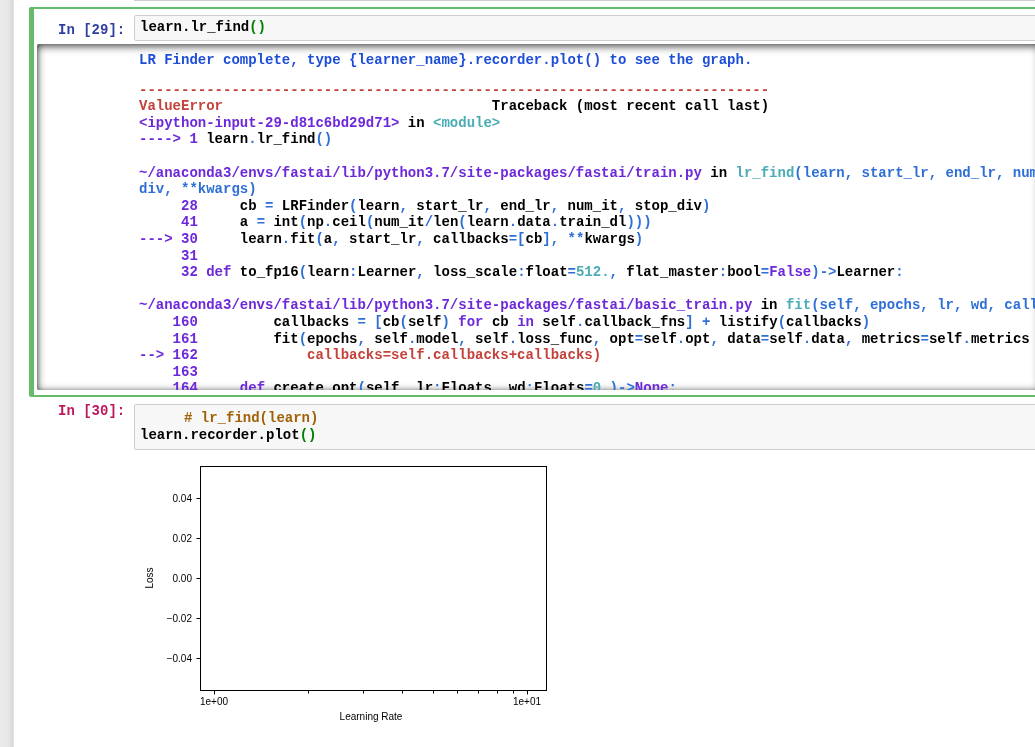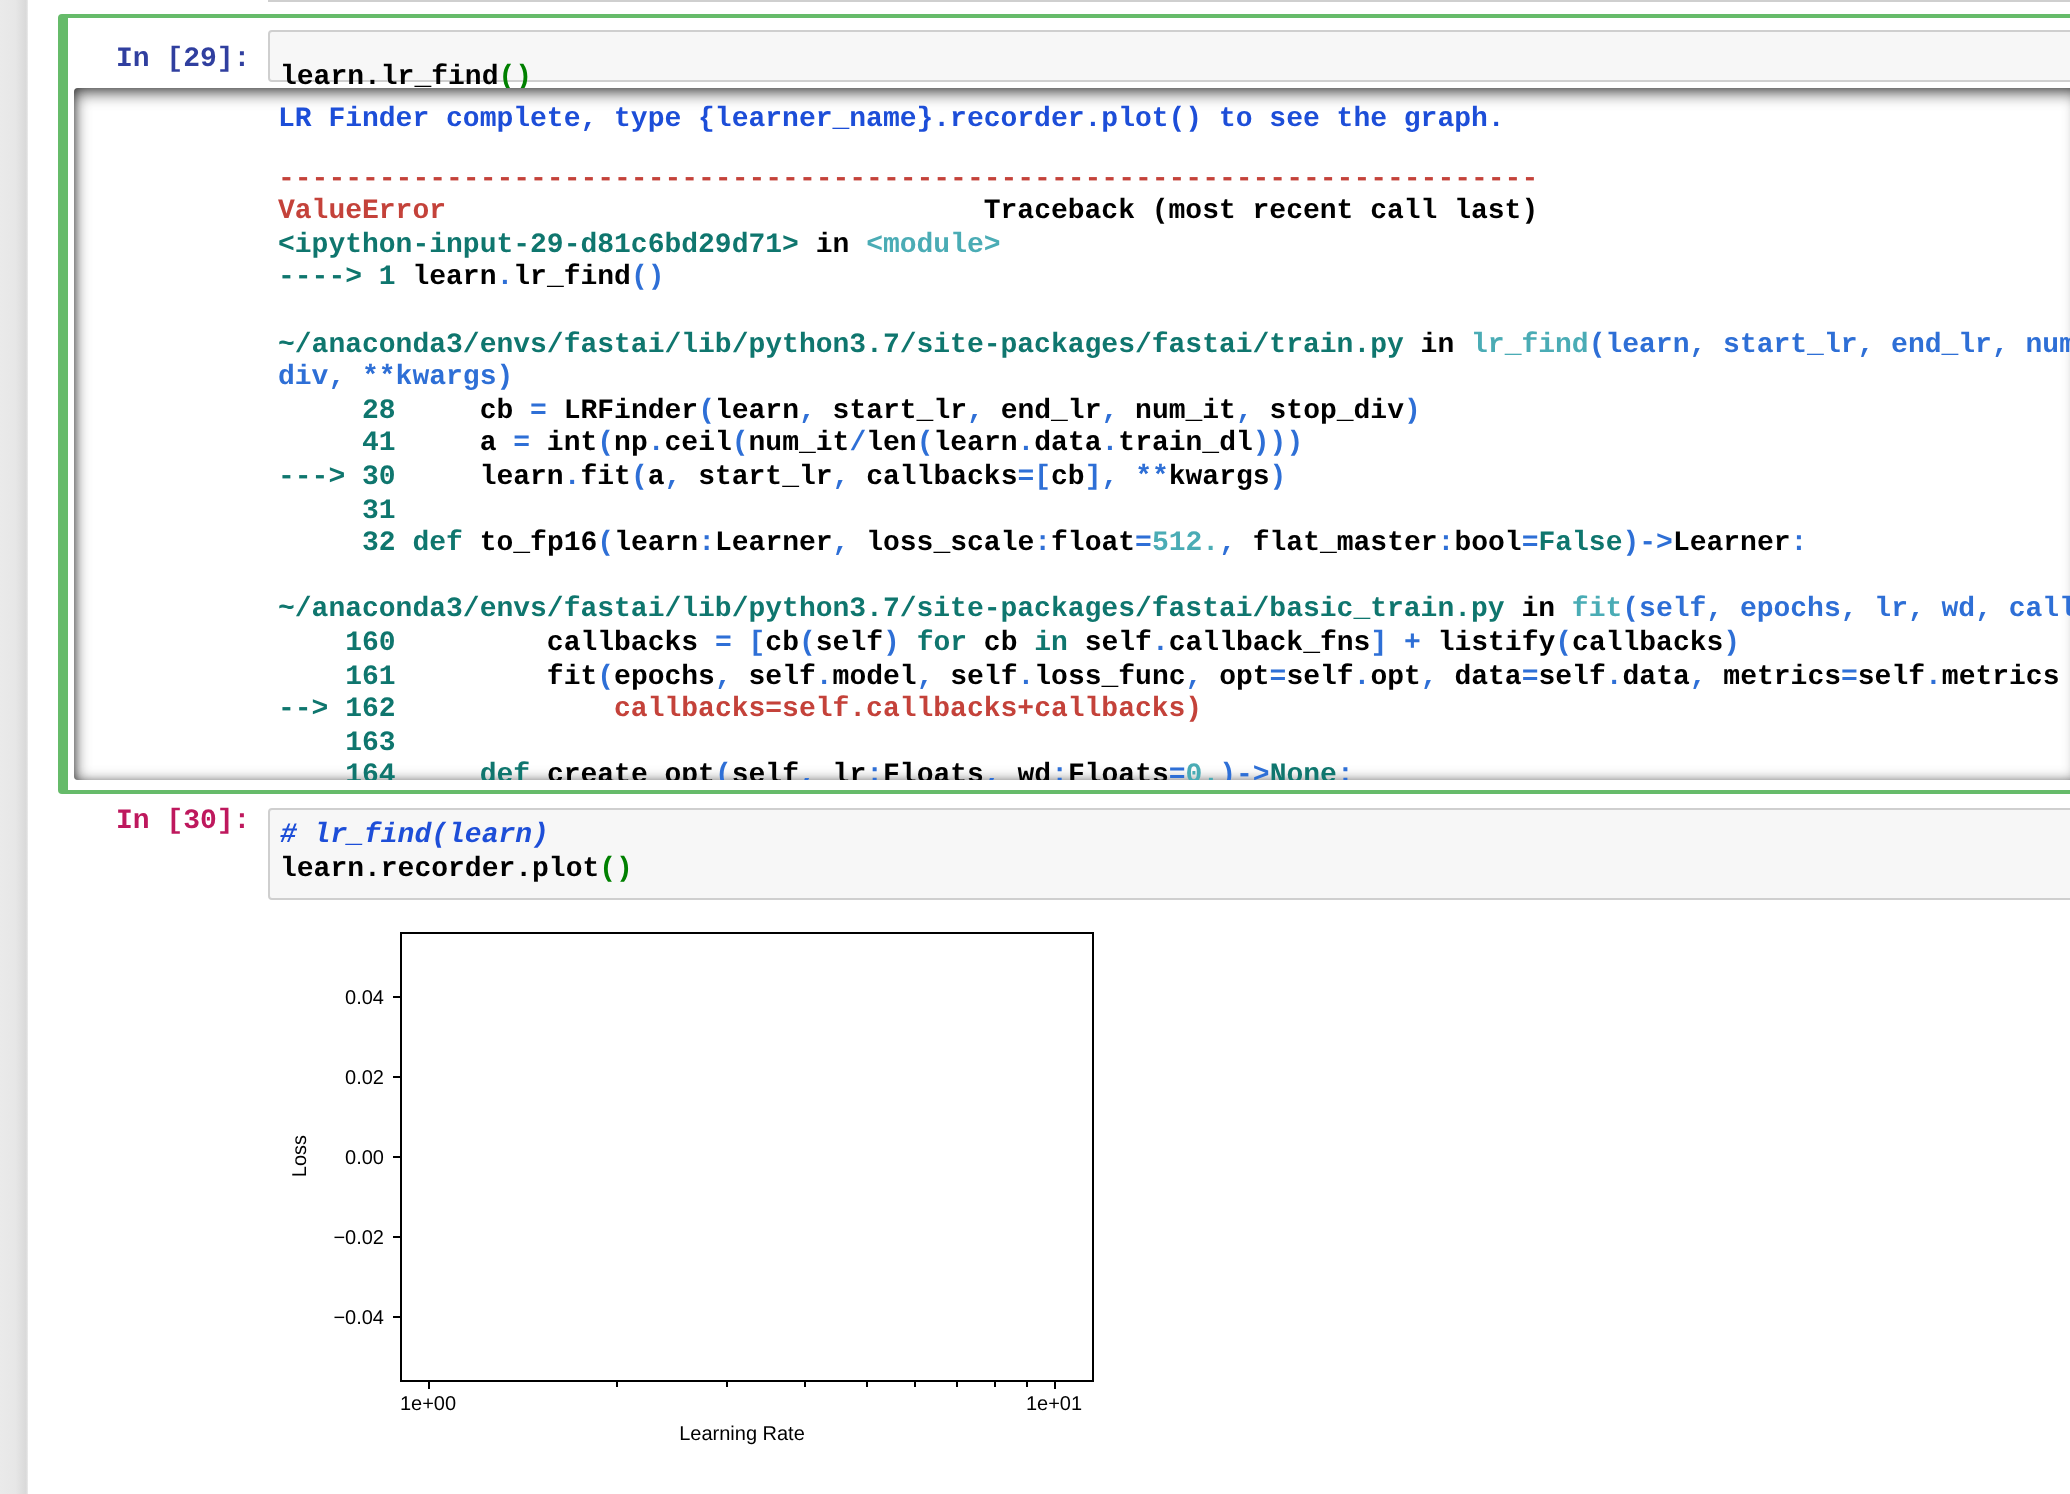--- a/index.html
+++ b/index.html
@@ -1,31 +1,31 @@
 <!DOCTYPE html>
 <html><head>
 <meta charset="utf-8">
 <style>
 html,body{margin:0;padding:0;width:1035px;height:747px;overflow:hidden;background:#fff;}
 .mono{font-family:"Liberation Mono",monospace;font-weight:bold;font-size:14px;line-height:16.6px;white-space:pre;position:absolute;margin:0;}
-.g{color:#0f766e;}
+.g{color:#6d28d9;}
 .c{color:#4aacb5;font-family:Liberation Mono, monospace;}
 .b{color:#2e6fd6;}
 .r{color:#c4423a;}
 #leftstrip{position:absolute;left:0;top:0;height:747px;background:linear-gradient(to right,#eaeaea 0%,#e7e7e7 55%,#d9d9d9 93%,#ececec 100%);width:13.5px;}
 #topline{position:absolute;left:134px;top:0;width:911px;height:1px;background:#cfcfcf;}
 #cell1{position:absolute;left:29px;top:7px;width:1011px;height:389.5px;border:2px solid #66bb6a;border-left:5px solid #66bb6a;border-radius:2px;background:#fff;box-sizing:border-box;}
 #inbox1{position:absolute;left:134px;top:15px;width:906px;height:26px;background:#f7f7f7;border:1px solid #cfcfcf;border-radius:2px;box-sizing:border-box;}
 #prompt1{left:58px;top:22.2px;color:#303f9f;}
-#incode1{left:140px;top:31px;}
+#incode1{left:140px;top:19px;}
 #scroll1{position:absolute;left:37px;top:44px;width:1003px;height:345.5px;background:#fff;border-radius:2px;box-shadow:inset 0 2px 8px rgba(0,0,0,0.75), inset 1.5px 0 4px -1.5px rgba(0,0,0,0.35);overflow:hidden;}
 #prompt2{left:58px;top:403px;color:#be185d;}
 #inbox2{position:absolute;left:134px;top:404px;width:906px;height:46px;background:#f7f7f7;border:1px solid #cfcfcf;border-radius:2px;box-sizing:border-box;}
 #incode2{left:140px;top:410.3px;}
-.cm-comment{color:#1d4ed8;font-style:italic;}
+.cm-comment{color:#a16207;margin-left:44px;}
 </style>
 </head>
 <body>
 <div id="leftstrip"></div>
 <div id="topline"></div>
 <div id="cell1"></div>
 <pre class="mono" id="prompt1">In [29]:</pre>
 <div id="inbox1"></div>
 <pre class="mono" id="incode1">learn.lr_find<span style="color:#008000">()</span></pre>
 <div id="scroll1">

